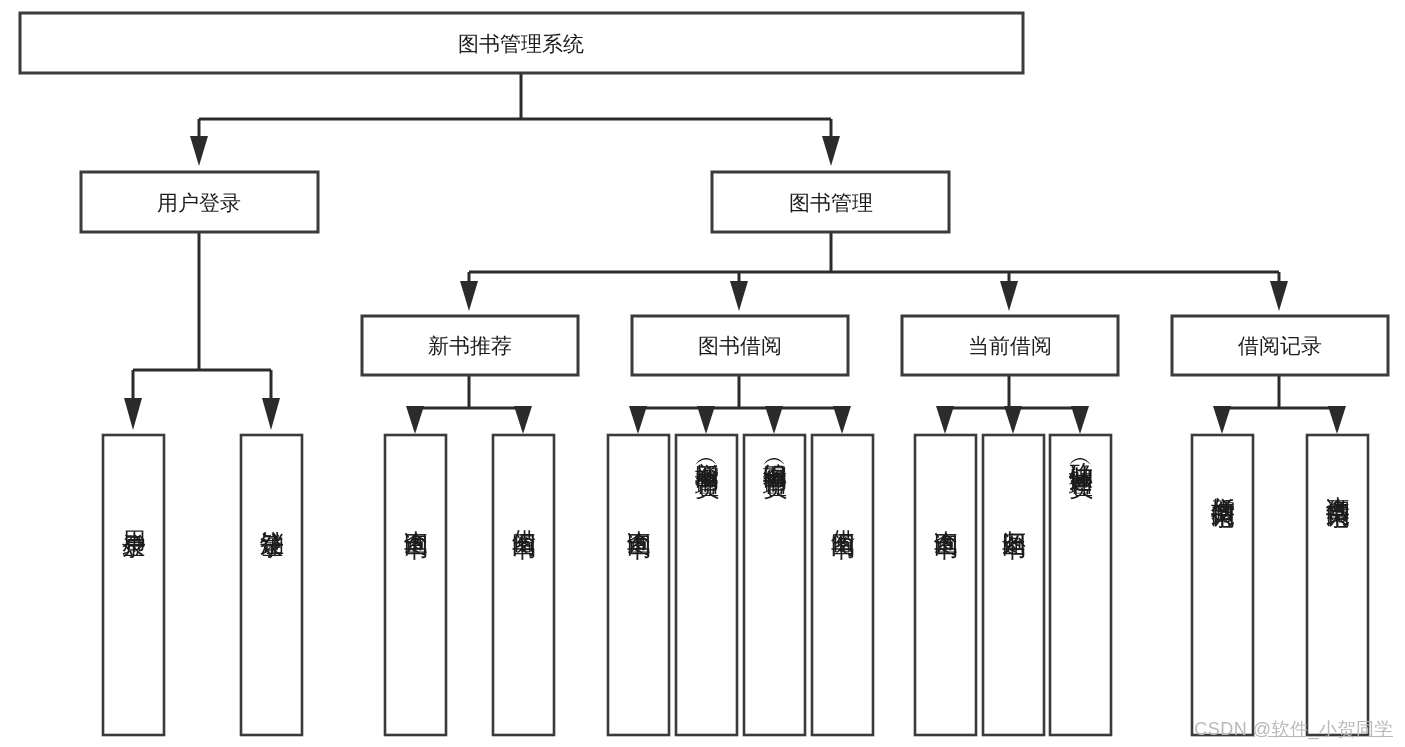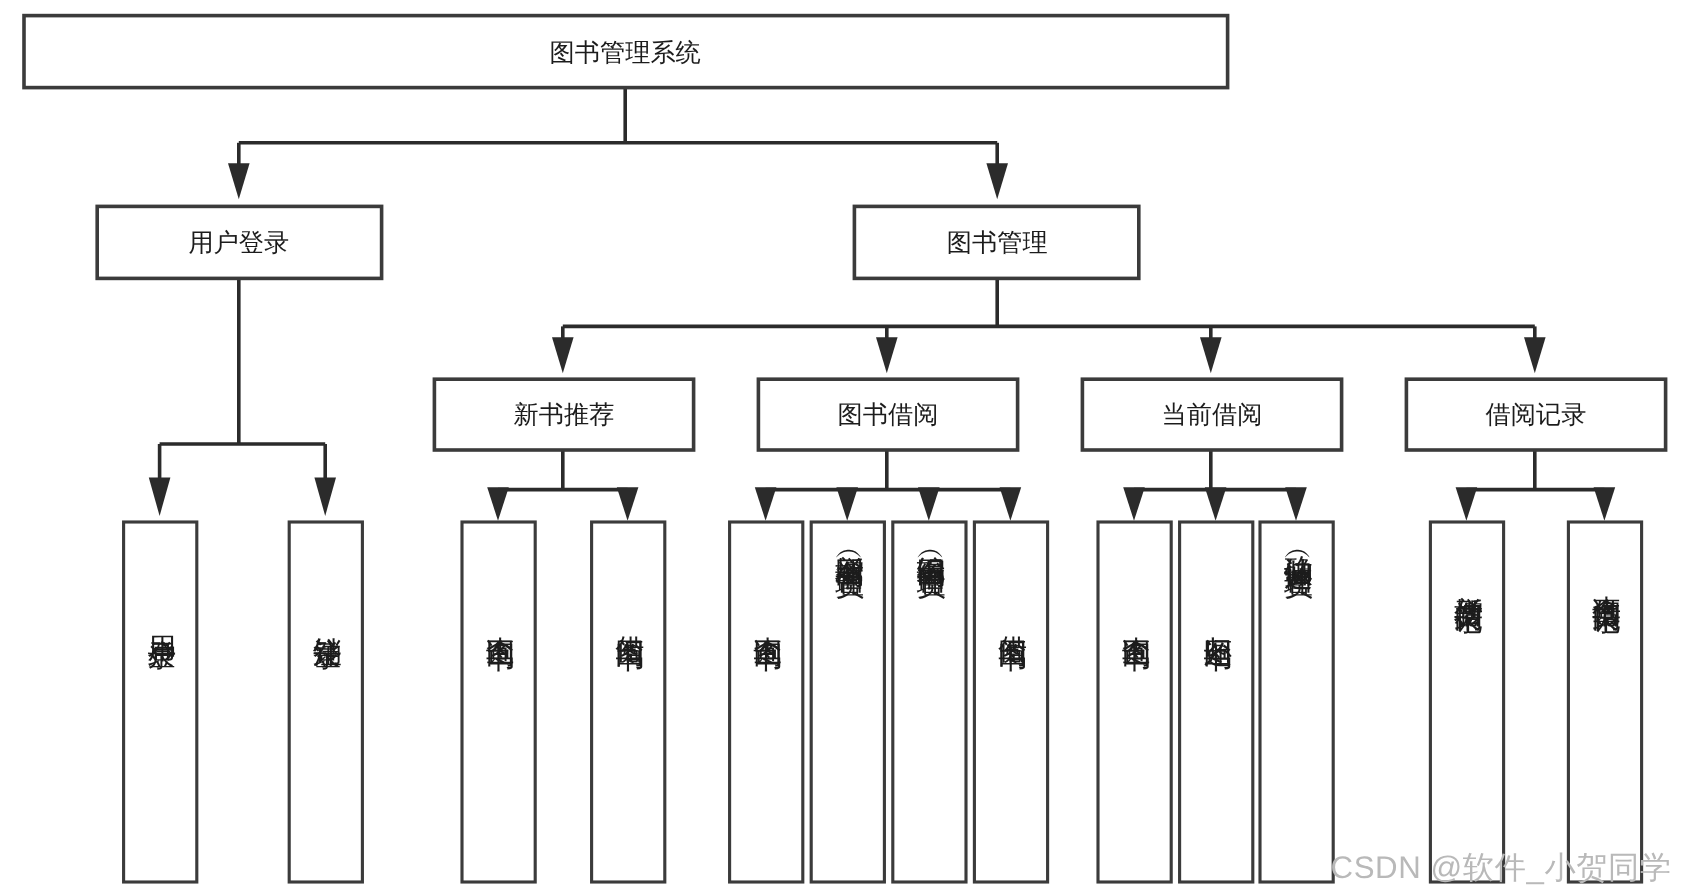--- a/index.html
+++ b/index.html
@@ -68,24 +68,25 @@
     line-height: 1.12;
     letter-spacing: 2px;
     color: #1c1c1c;
     white-space: nowrap;
   }
   .watermark {
     position: absolute;
     right: 12px;
     bottom: 6px;
     font-family: "Liberation Sans", "DejaVu Sans", sans-serif;
-    font-size: 26px;
+    font-size: 18px;
     color: #b9b9b9;
     letter-spacing: 0.5px;
     white-space: nowrap;
+    text-decoration: underline;
   }
 </style>
 </head>
 <body>
 
 <div id="diagram-root">
 
   <svg class="flow" viewBox="0 0 1405 747" xmlns="http://www.w3.org/2000/svg">
 
     <g>

